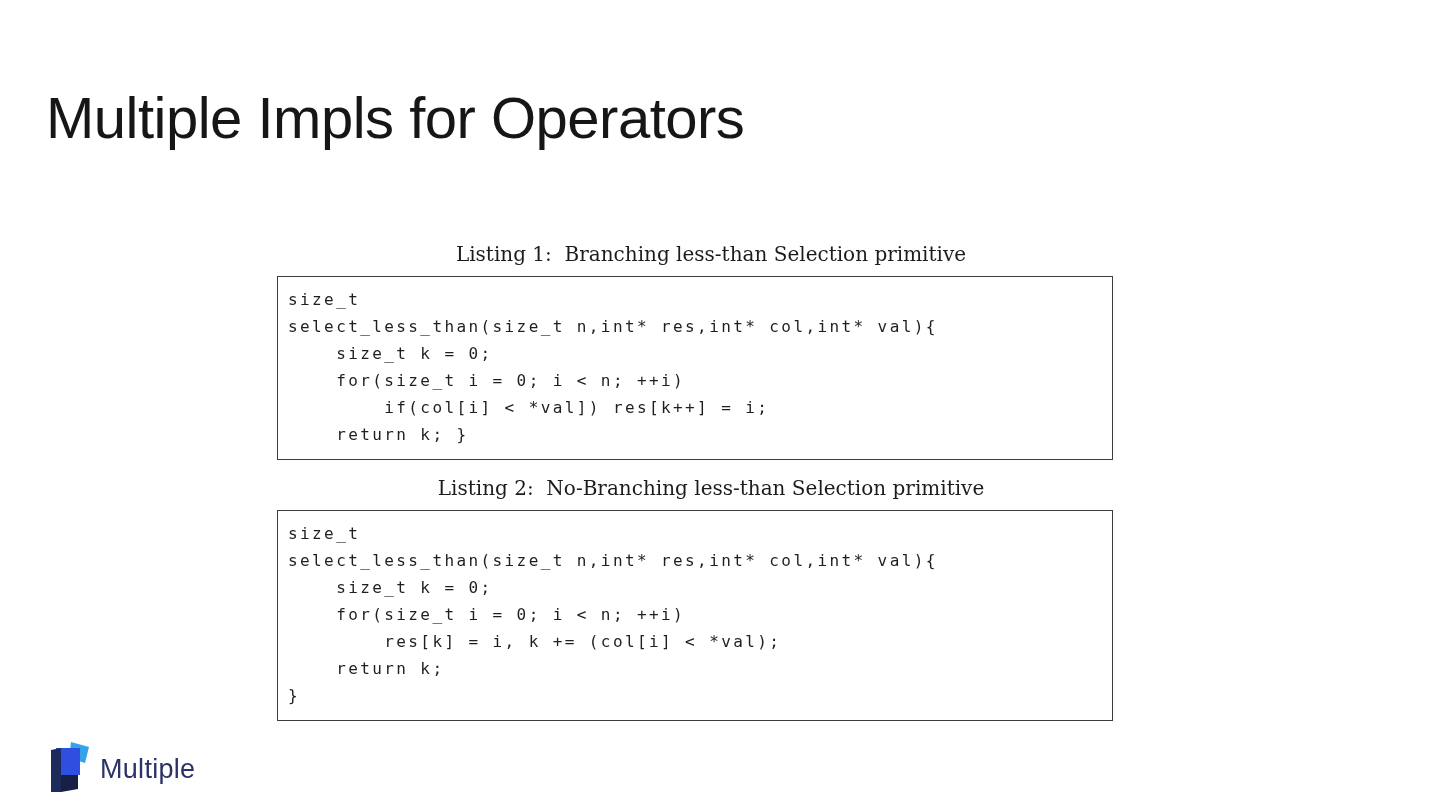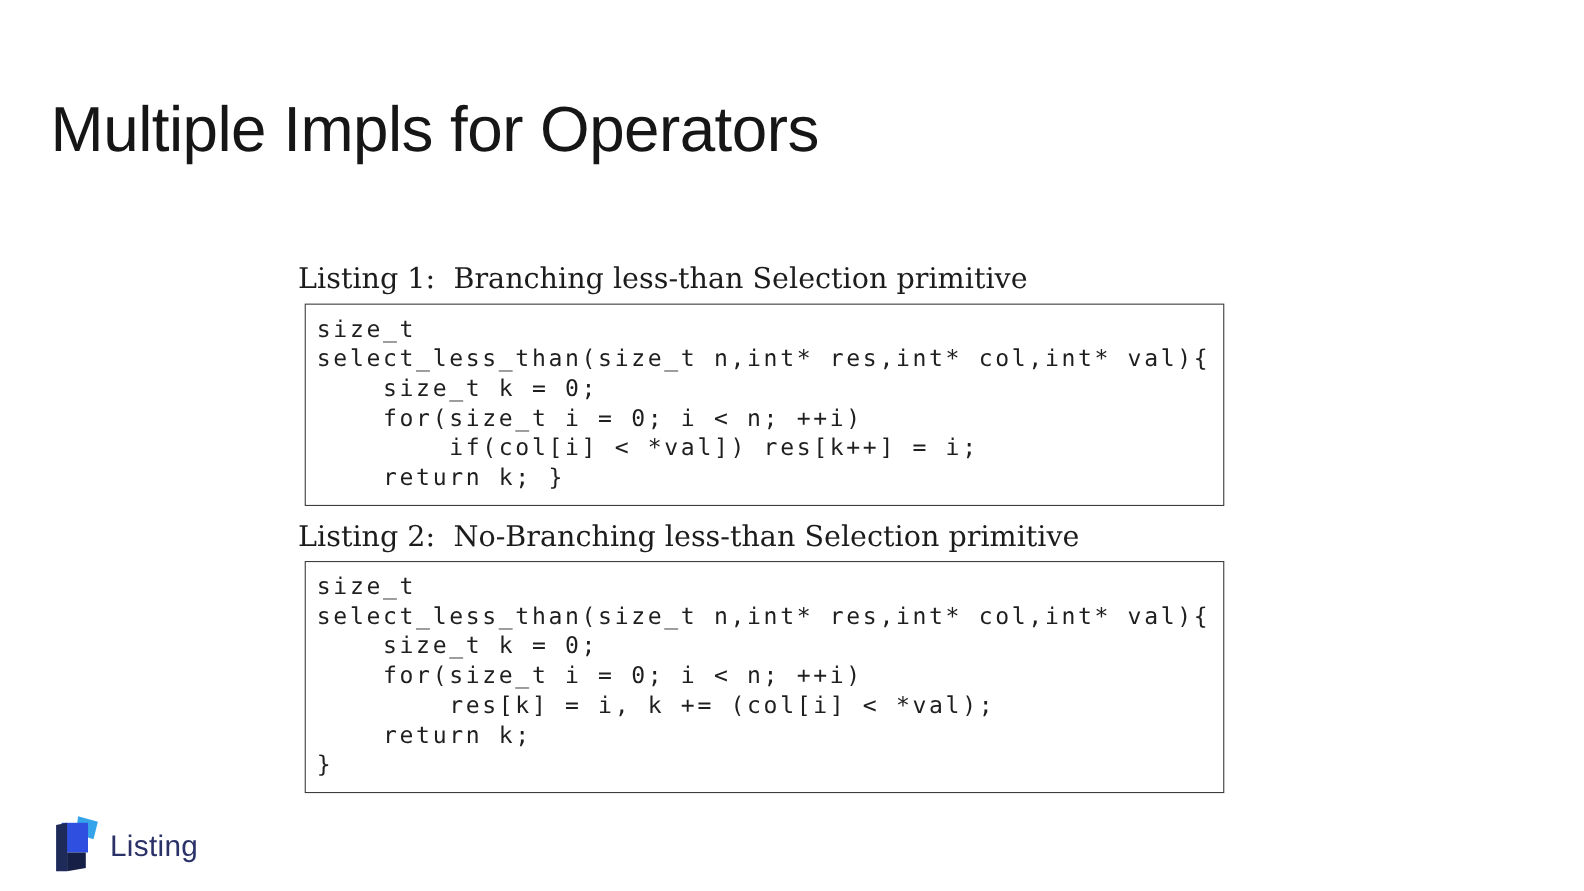--- a/index.html
+++ b/index.html
@@ -17,45 +17,46 @@
     top: 84px;
     margin: 0;
     font-size: 58px;
     font-weight: 400;
     letter-spacing: -0.5px;
     color: #161616;
     white-space: nowrap;
   }
   .listing-caption {
     position: absolute;
-    left: 271px;
+    left: 293px;
     width: 836px;
+    text-align: center;
     font-family: "DejaVu Serif", "Liberation Serif", serif;
-    font-size: 26px;
+    font-size: 20px;
     line-height: 30px;
     color: #1c1c1c;
     white-space: pre;
   }
   .caption-1 { top: 239px; }
   .caption-2 { top: 473px; }
   .code-box {
     position: absolute;
     left: 277px;
     width: 836px;
     box-sizing: border-box;
     border: 1.5px solid #3d3d3d;
     background: #ffffff;
   }
   .code-box-1 { top: 276px; height: 184px; }
   .code-box-2 { top: 510px; height: 211px; }
   pre.code {
     margin: 0;
     padding: 9px 6px 6px 10px;
     font-family: "DejaVu Sans Mono", "Liberation Mono", monospace;
-    font-size: 21px;
+    font-size: 16px;
     line-height: 27px;
     letter-spacing: 2.4px;
     color: #1f1f1f;
     white-space: pre;
   }
   .logo {
     position: absolute;
     left: 48px;
     top: 740px;
     display: flex;
@@ -100,16 +101,16 @@
 }</pre>
   </div>
 
   <div class="logo">
     <svg class="logo-mark" width="42" height="58" viewBox="0 0 42 58">
       <polygon points="23,2 41,7 37,23 21,18" fill="#35a3ea"></polygon>
       <rect x="8" y="8" width="24" height="27" fill="#2e4fe0"></rect>
       <polygon points="13,35 30,35 30,49 13,52" fill="#161f45"></polygon>
       <polygon points="3,10 13,8 13,52 3,52" fill="#1e2a5a"></polygon>
     </svg>
-    <span class="logo-text">Listing</span>
+    <span class="logo-text">Multiple</span>
   </div>
 
 </div>
 
 </body></html>

